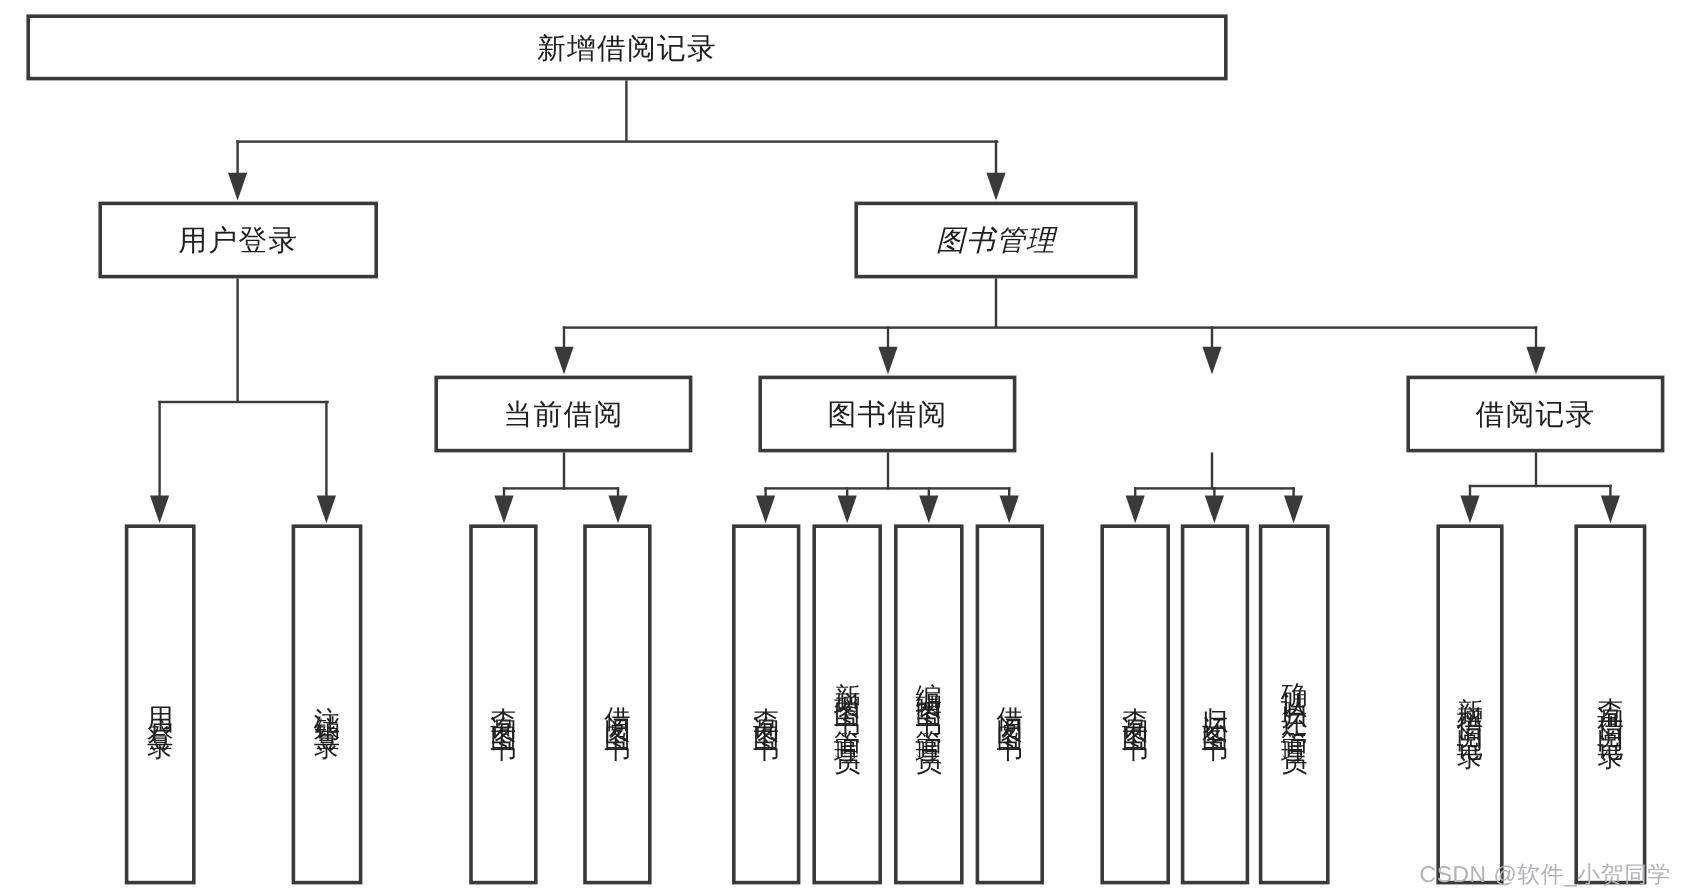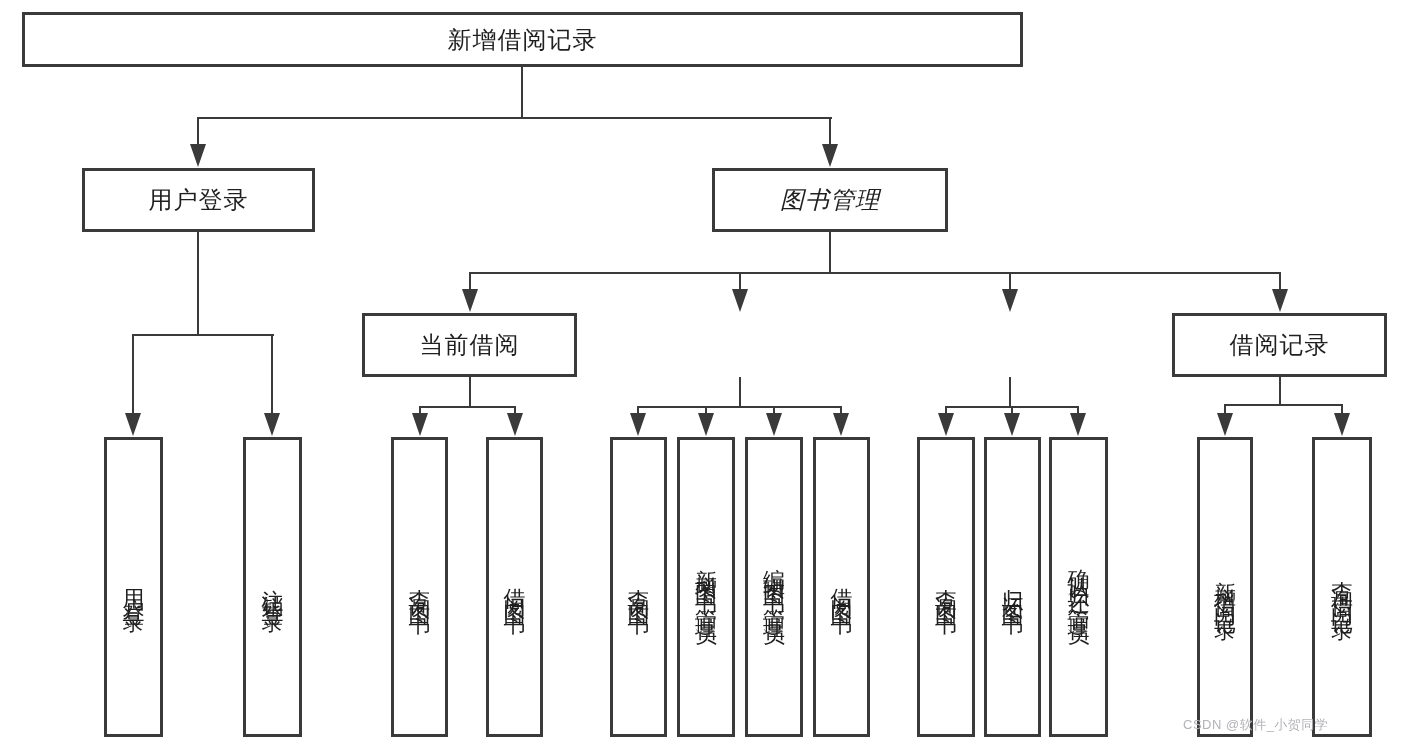--- a/index.html
+++ b/index.html
@@ -46,21 +46,21 @@
   .hline,.vline{position:absolute;background:var(--line);}
   .arrow{
     position:absolute;width:0;height:0;
     border-left:8px solid transparent;
     border-right:8px solid transparent;
     border-top:23px solid var(--line);
   }
   #watermark{
     position:absolute;
     left:1183px;top:716px;
-    font-size:13px;
+    font-size:19px;
     color:var(--wm);
     letter-spacing:0.5px;
     white-space:nowrap;
   }
 </style>
 </head>
 <body>
 
 <div id="stage">
 
@@ -95,20 +95,23 @@
   <div class="vline" style="left:739px;top:272px;width:2px;height:20px;"></div>
   <div class="vline" style="left:1009px;top:272px;width:2px;height:20px;"></div>
   <div class="vline" style="left:1279px;top:272px;width:2px;height:20px;"></div>
   <div class="arrow" style="left:462px;top:289px;"></div>
   <div class="arrow" style="left:732px;top:289px;"></div>
   <div class="arrow" style="left:1002px;top:289px;"></div>
   <div class="arrow" style="left:1272px;top:289px;"></div>
 
   <div class="box" style="left:362px;top:313px;width:215px;height:64px;">
     <span>当前借阅</span>
+  </div>
+  <div class="box" style="left:632px;top:313px;width:215px;height:64px;">
+    <span>图书借阅</span>
   </div>
   <div class="box" style="left:1172px;top:313px;width:215px;height:64px;">
     <span>借阅记录</span>
   </div>
 
   <div class="vline" style="left:469px;top:377px;width:2px;height:31px;"></div>
   <div class="hline" style="left:419px;top:406px;width:97px;height:2px;"></div>
   <div class="vline" style="left:419px;top:406px;width:2px;height:9px;"></div>
   <div class="vline" style="left:514px;top:406px;width:2px;height:9px;"></div>
   <div class="arrow" style="left:412px;top:413px;"></div>

